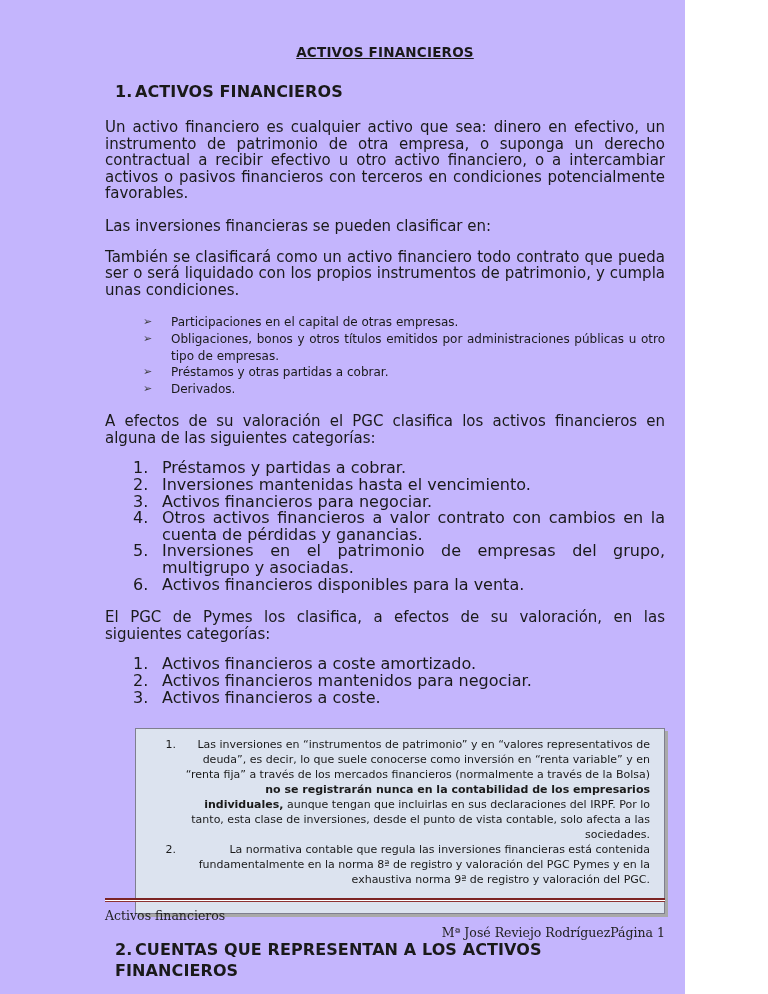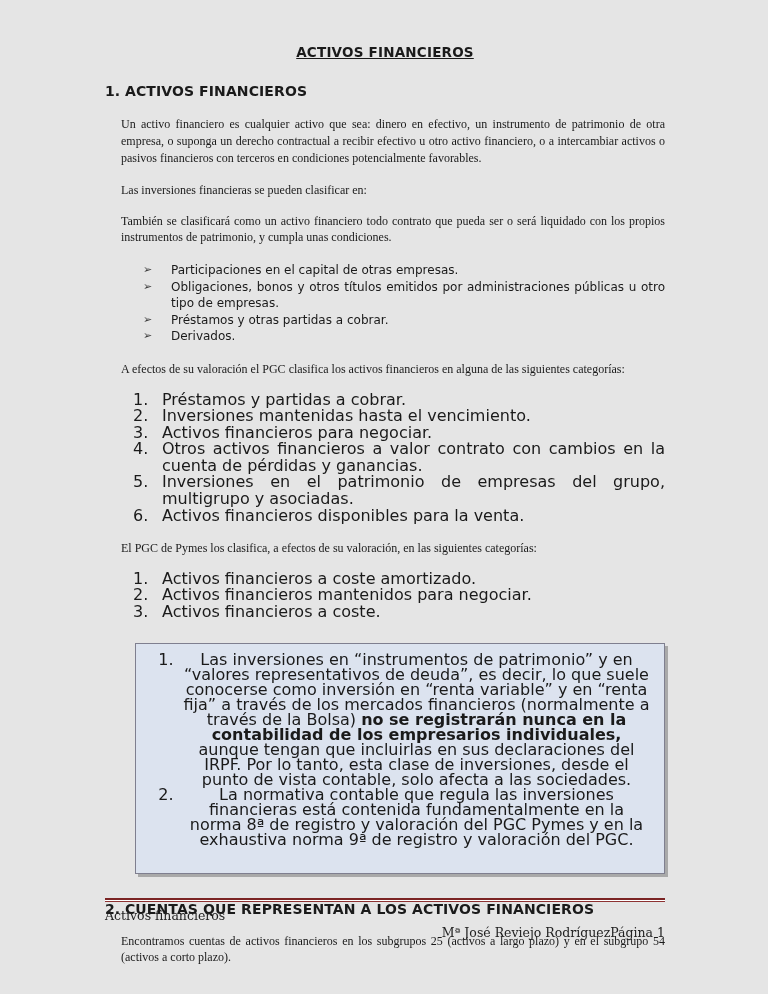--- a/index.html
+++ b/index.html
@@ -2,23 +2,23 @@
 <html><head>
 <meta charset="utf-8">
 <style>
   html, body {
     margin: 0;
     padding: 0;
     background: #ffffff;
   }
   .page {
     position: relative;
-    width: 768px;
+    width: 685px;
     height: 994px;
-    background: #e5e5e5;
+    background: #c4b5fd;
     font-family: "DejaVu Sans", "Liberation Sans", sans-serif;
     color: #1a1a1a;
     overflow: hidden;
     box-sizing: border-box;
   }
   .content {
     position: absolute;
     left: 105px;
     top: 44px;
     width: 560px;
@@ -28,37 +28,36 @@
     text-align: center;
     font-size: 13.5px;
     font-weight: bold;
     letter-spacing: 0.2px;
     text-decoration: underline;
     margin: 0 0 22px 0;
     line-height: 1.2;
   }
 
   .section-heading {
-    font-size: 14px;
-    font-weight: bold;
-    margin: 0 0 16px 0;
+    font-size: 16px;
+    font-weight: bold;
+    margin: 0 0 16px 10px;
     line-height: 1.3;
     letter-spacing: 0.1px;
   }
   .section-heading .num {
     display: inline-block;
     width: 20px;
   }
 
   p.body {
-    font-size: 12px;
+    font-size: 15px;
     line-height: 16.6px;
     text-align: justify;
-    margin: 0 0 16px 16px;
-    font-family: Liberation Serif, serif;
+    margin: 0 0 16px 0;
   }
   p.body.tight {
     margin-bottom: 14px;
   }
 
   ul.arrow-list {
     list-style: none;
     margin: 0 0 16px 0;
     padding: 0 0 0 38px;
   }
@@ -122,27 +121,27 @@
     line-height: 15px;
     letter-spacing: 0.1px;
   }
   ol.callout-list {
     list-style: none;
     margin: 0;
     padding: 0;
     counter-reset: cl;
   }
   ol.callout-list > li {
-    font-size: 16px;
+    font-size: 11px;
     line-height: 15px;
     position: relative;
     padding-left: 37px;
     margin: 0;
     counter-increment: cl;
-    text-align: center;
+    text-align: right;
   }
   ol.callout-list > li::before {
     content: counter(cl) ".";
     position: absolute;
     left: 10px;
     top: 0;
     width: 20px;
   }
   ol.callout-list b {
     font-weight: bold;

